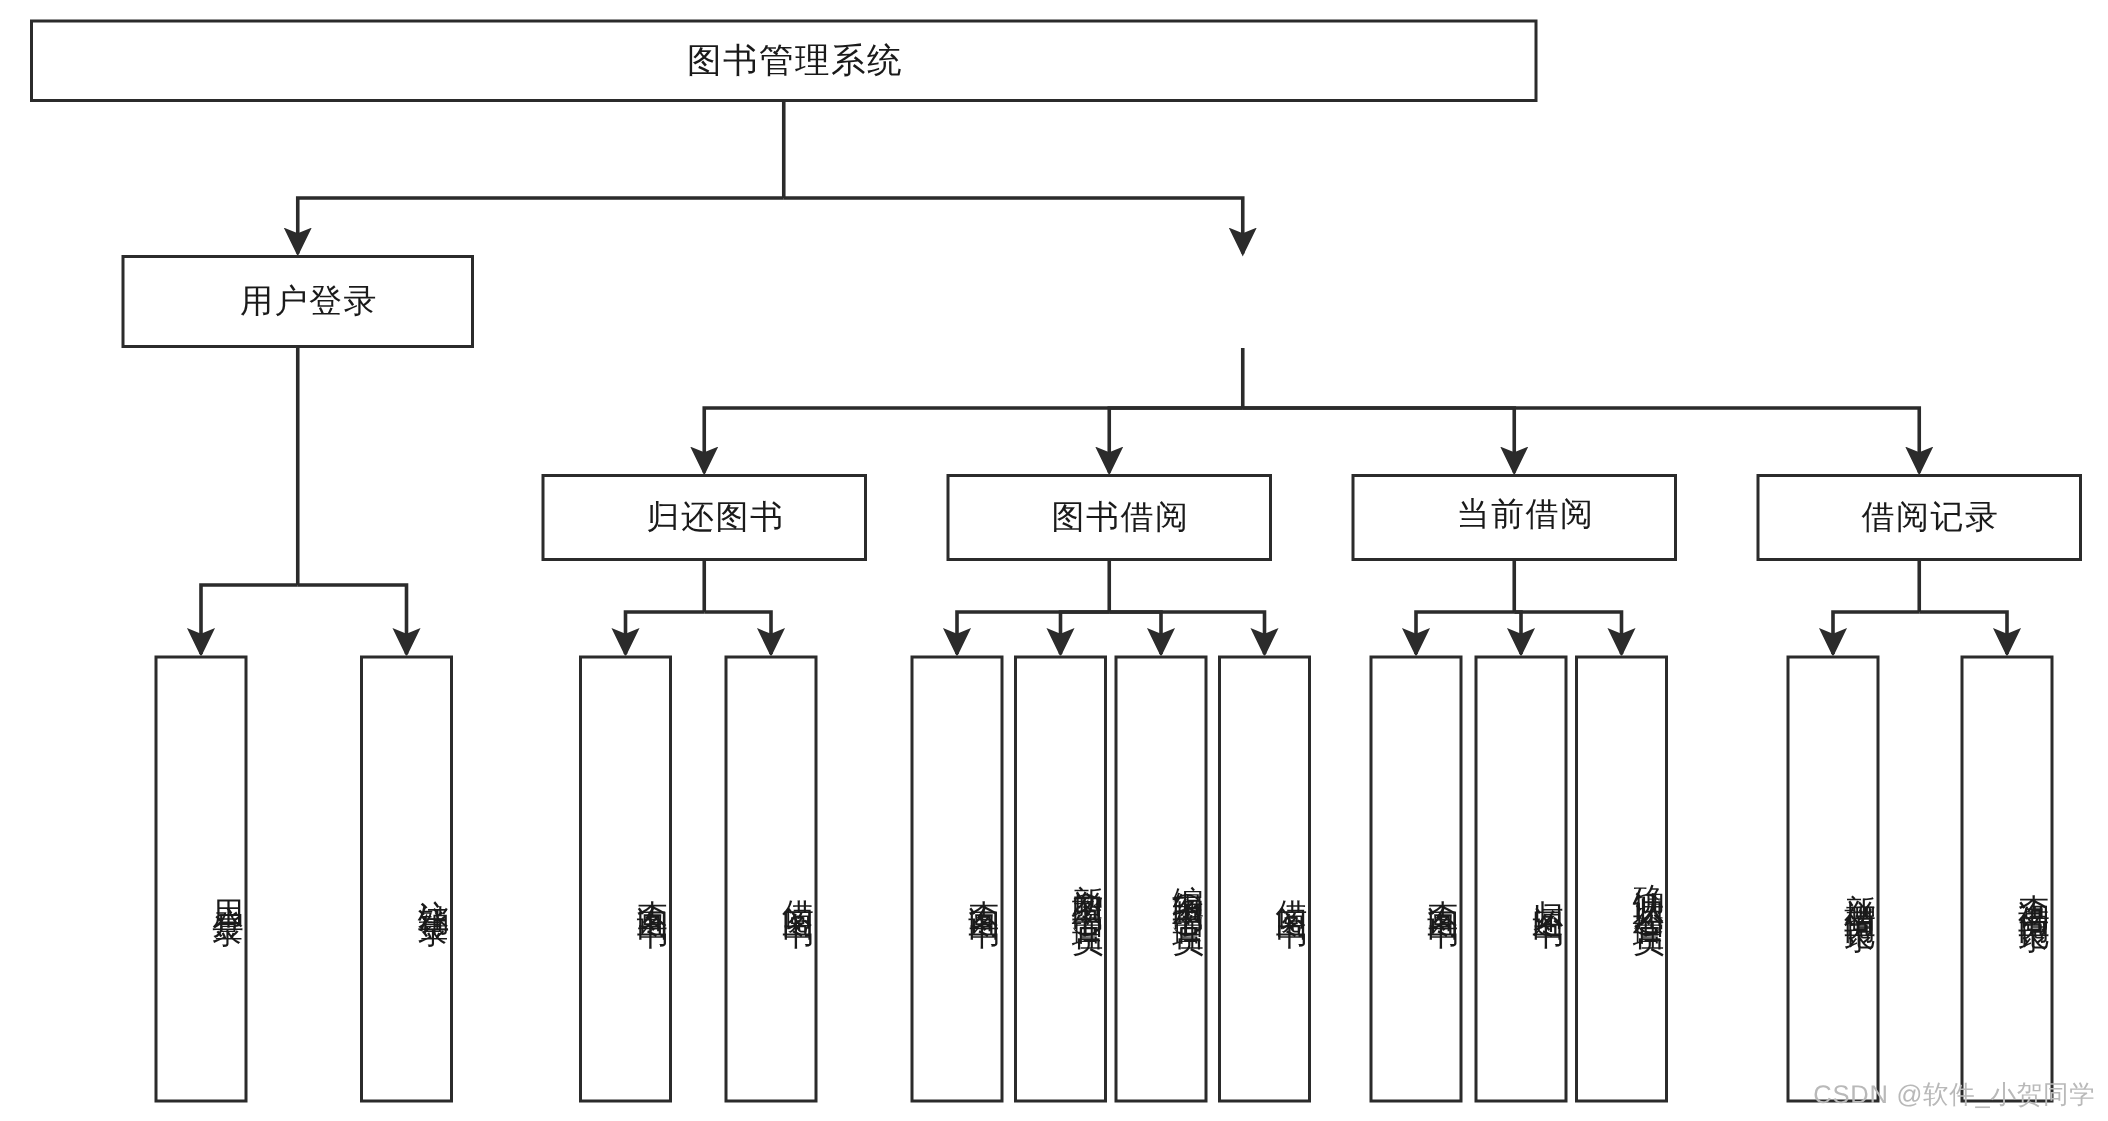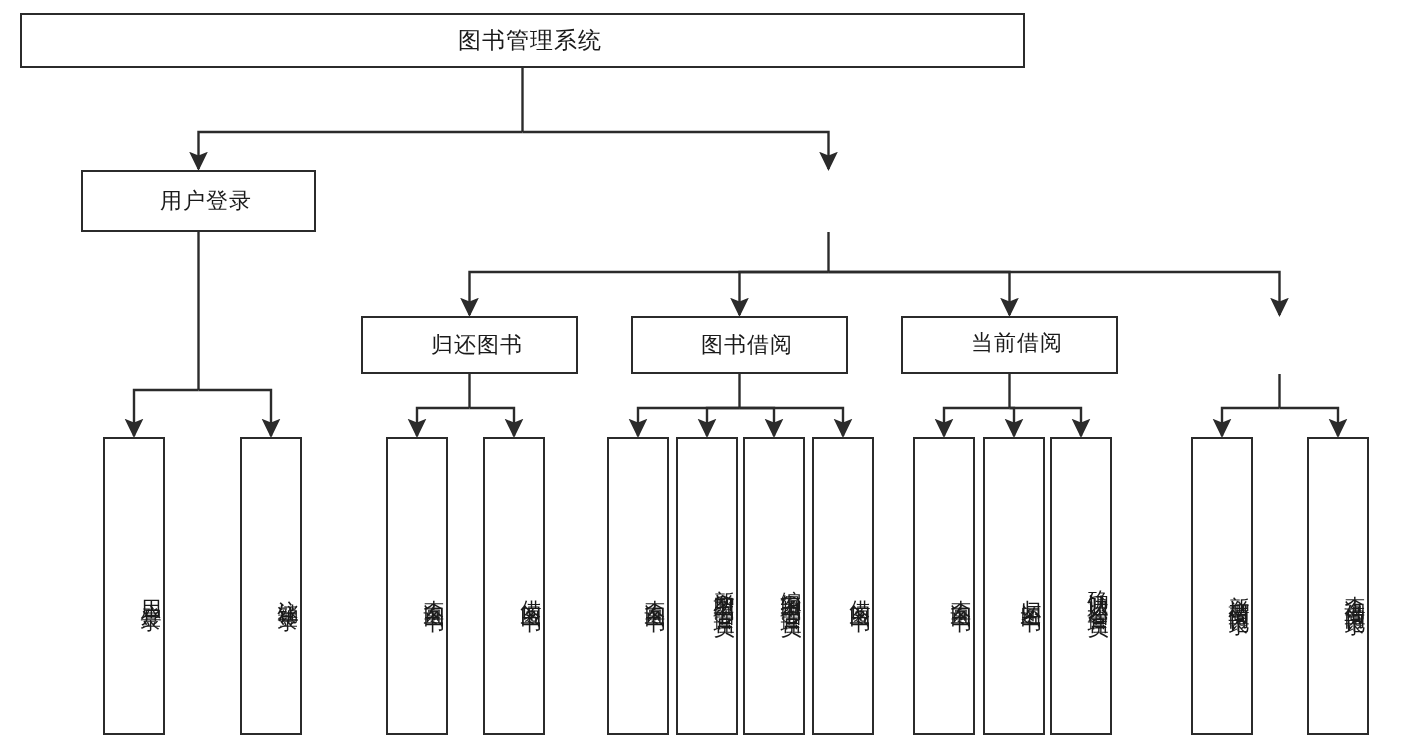--- a/index.html
+++ b/index.html
@@ -127,20 +127,23 @@
   </div>
 
   <div class="node h" style="left: 631px; top: 316px; width: 217px; height: 58px;">
     <span>图书借阅</span>
   </div>
 
   <div class="node h" style="left: 901px; top: 316px; width: 217px; height: 58px; font-family: Liberation Mono, monospace;">
     <span>当前借阅</span>
   </div>
 
+  <div class="node h" style="left: 1171px; top: 316px; width: 217px; height: 58px;">
+    <span>借阅记录</span>
+  </div>
 
   <div class="node v" style="left: 103px; top: 437px; width: 62px; height: 298px;">
     <span class="vtext">用户登录</span>
   </div>
 
   <div class="node v" style="left: 240px; top: 437px; width: 62px; height: 298px;">
     <span class="vtext">注销登录</span>
   </div>
 
   <div class="node v" style="left: 386px; top: 437px; width: 62px; height: 298px;">
@@ -180,14 +183,15 @@
   </div>
 
   <div class="node v" style="left: 1191px; top: 437px; width: 62px; height: 298px;">
     <span class="vtext">新增借阅记录</span>
   </div>
 
   <div class="node v" style="left: 1307px; top: 437px; width: 62px; height: 298px;">
     <span class="vtext">查询借阅记录</span>
   </div>
 
+  <div class="watermark">CSDN @软件_小贺同学</div>
 
 </div>
 
 </body></html>

